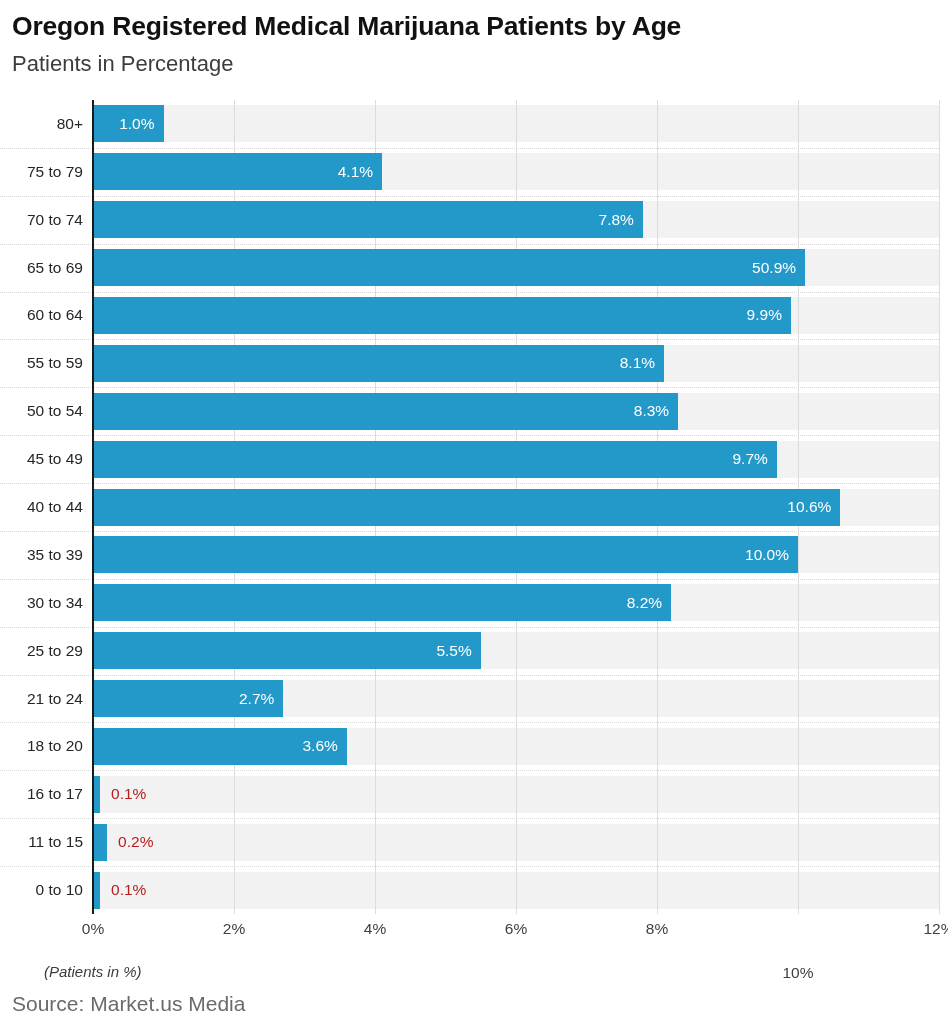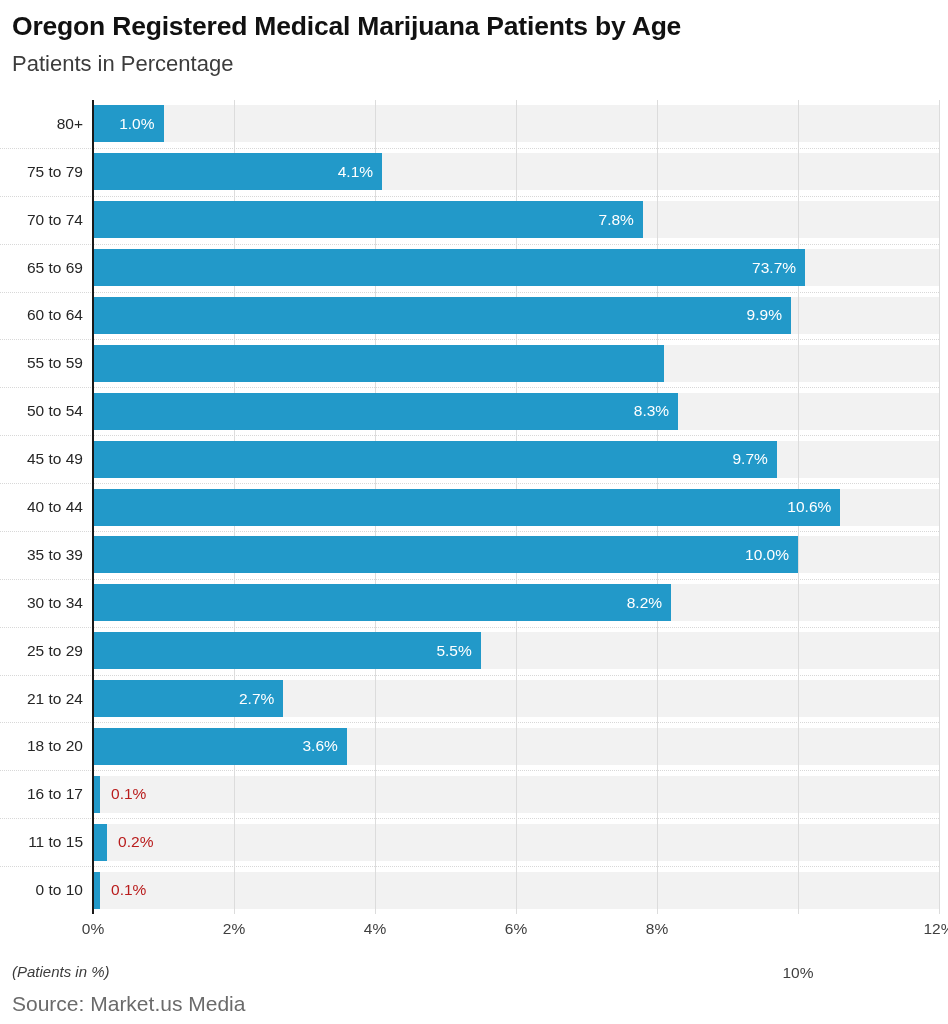--- a/index.html
+++ b/index.html
@@ -170,20 +170,21 @@
     position: absolute;
     left: 12px;
     top: 962px;
     width: 900px;
   }
   .footnote {
     font-size: 15px;
     font-style: italic;
     color: #3c3c3c;
     line-height: 20px;
+    margin-left: 32px;
   }
   .source {
     margin-top: 12px;
     font-size: 21px;
     color: #6b6b6b;
     line-height: 20px;
   }
 </style>
 </head>
 <body>
@@ -255,24 +256,25 @@
         <div class="vgrid" style="left: 564px;"></div>
         <div class="vgrid" style="left: 705px;"></div>
         <div class="vgrid" style="left: 846px;"></div>
         <div class="bar" title="80+: 1.0%" style="top: 5.44118px; left: 0px; width: 70.5px; background: rgb(34, 153, 201);"></div>
         <div class="bar-value-in" style="top: 5.44118px; left: 0px; width: 70.5px; justify-content: flex-end; padding-right: 9px;">1.0%</div>
         <div class="bar" title="75 to 79: 4.1%" style="top: 53.3235px; left: 0px; width: 289.05px; background: rgb(34, 153, 201);"></div>
         <div class="bar-value-in" style="top: 53.3235px; left: 0px; width: 289.05px; justify-content: flex-end; padding-right: 9px;">4.1%</div>
         <div class="bar" title="70 to 74: 7.8%" style="top: 101.206px; left: 0px; width: 549.9px; background: rgb(34, 153, 201);"></div>
         <div class="bar-value-in" style="top: 101.206px; left: 0px; width: 549.9px; justify-content: flex-end; padding-right: 9px;">7.8%</div>
         <div class="bar" title="65 to 69: 10.1%" style="top: 149.088px; left: 0px; width: 712.05px; background: rgb(34, 153, 201);"></div>
-        <div class="bar-value-in" style="top: 149.088px; left: 0px; width: 712.05px; justify-content: flex-end; padding-right: 9px;">73.7%</div>
+        <div class="bar-value-in" style="top: 149.088px; left: 0px; width: 712.05px; justify-content: flex-end; padding-right: 9px;">50.9%</div>
         <div class="bar" title="60 to 64: 9.9%" style="top: 196.971px; left: 0px; width: 697.95px; background: rgb(34, 153, 201);"></div>
         <div class="bar-value-in" style="top: 196.971px; left: 0px; width: 697.95px; justify-content: flex-end; padding-right: 9px;">9.9%</div>
         <div class="bar" title="55 to 59: 8.1%" style="top: 244.853px; left: 0px; width: 571.05px; background: rgb(34, 153, 201);"></div>
+        <div class="bar-value-in" style="top: 244.853px; left: 0px; width: 571.05px; justify-content: flex-end; padding-right: 9px;">8.1%</div>
         <div class="bar" title="50 to 54: 8.3%" style="top: 292.735px; left: 0px; width: 585.15px; background: rgb(34, 153, 201);"></div>
         <div class="bar-value-in" style="top: 292.735px; left: 0px; width: 585.15px; justify-content: flex-end; padding-right: 9px;">8.3%</div>
         <div class="bar" title="45 to 49: 9.7%" style="top: 340.618px; left: 0px; width: 683.85px; background: rgb(34, 153, 201);"></div>
         <div class="bar-value-in" style="top: 340.618px; left: 0px; width: 683.85px; justify-content: flex-end; padding-right: 9px;">9.7%</div>
         <div class="bar" title="40 to 44: 10.6%" style="top: 388.5px; left: 0px; width: 747.3px; background: rgb(34, 153, 201);"></div>
         <div class="bar-value-in" style="top: 388.5px; left: 0px; width: 747.3px; justify-content: flex-end; padding-right: 9px;">10.6%</div>
         <div class="bar" title="35 to 39: 10.0%" style="top: 436.382px; left: 0px; width: 705px; background: rgb(34, 153, 201);"></div>
         <div class="bar-value-in" style="top: 436.382px; left: 0px; width: 705px; justify-content: flex-end; padding-right: 9px;">10.0%</div>
         <div class="bar" title="30 to 34: 8.2%" style="top: 484.265px; left: 0px; width: 578.1px; background: rgb(34, 153, 201);"></div>
         <div class="bar-value-in" style="top: 484.265px; left: 0px; width: 578.1px; justify-content: flex-end; padding-right: 9px;">8.2%</div>

